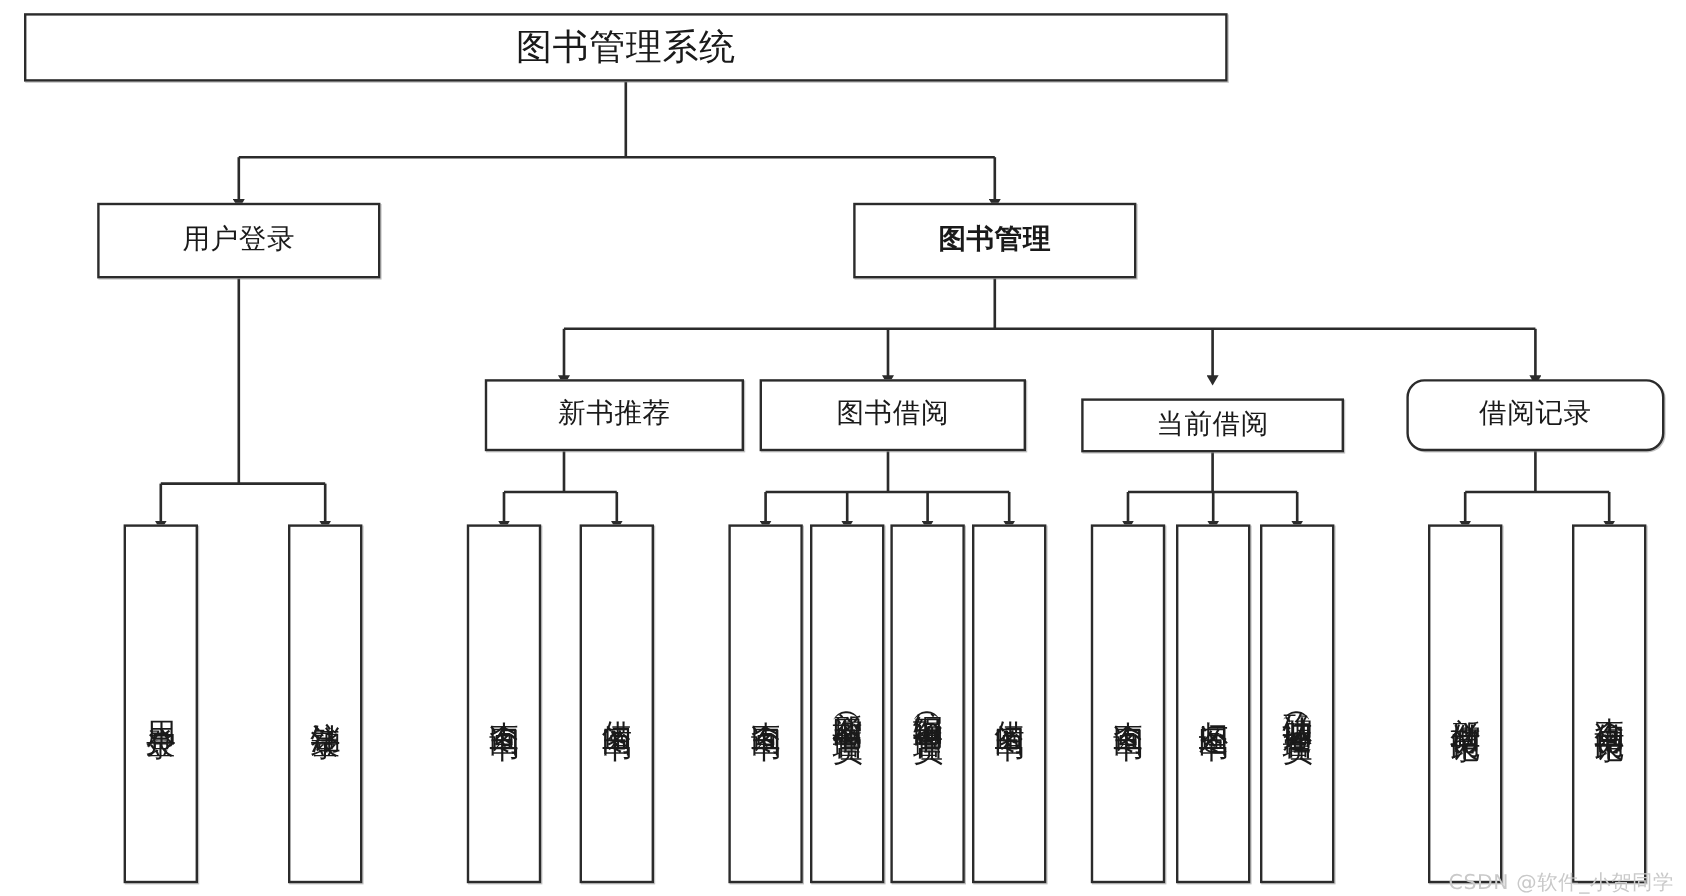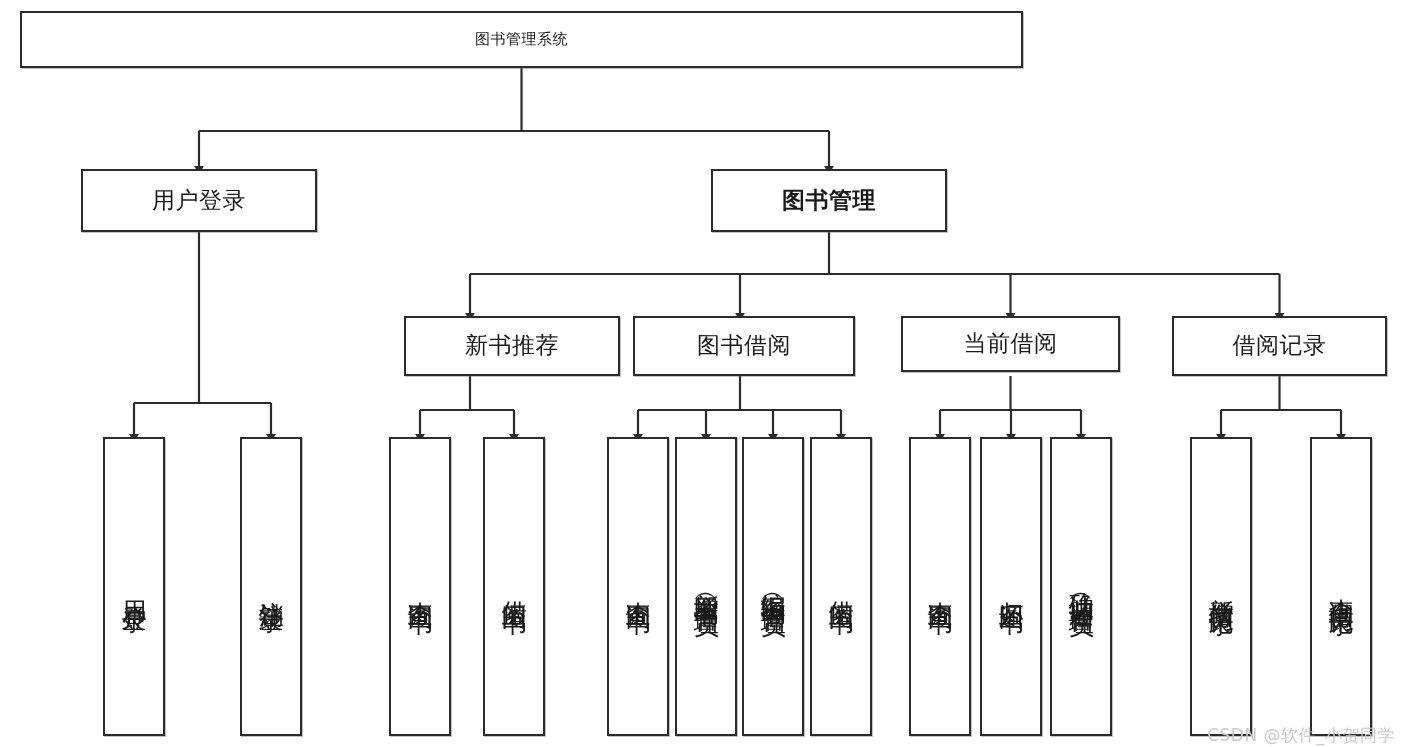--- a/index.html
+++ b/index.html
@@ -43,21 +43,21 @@
     text-align: center;
     white-space: nowrap;
   }
   
   .node.horiz .node-label {
     font-size: 23px;
     writing-mode: horizontal-tb;
     letter-spacing: 0.5px;
   }
   .node.root .node-label {
-    font-size: 15px;
+    font-size: 30px;
   }
   
   .node.vert {
     align-items: center;
     justify-content: center;
     padding: 4px 0;
   }
   .node.vert .node-label {
     font-size: 25px;
     writing-mode: vertical-rl;
@@ -135,24 +135,24 @@
       </div>
       <div class="node horiz" style="left: 711px; top: 169px; width: 236px; height: 63px; font-weight: bold;">
         <span class="node-label">图书管理</span>
       </div>
       <div class="node horiz" style="left: 362px; top: 316px; width: 216px; height: 60px; margin-left: 42px;">
         <span class="node-label">新书推荐</span>
       </div>
       <div class="node horiz" style="left: 633px; top: 316px; width: 222px; height: 60px;">
         <span class="node-label">图书借阅</span>
       </div>
-      <div class="node horiz" style="left: 901px; top: 316px; width: 219px; height: 56px;">
+      <div class="node horiz" style="left: 901px; top: 332px; width: 219px; height: 45px;">
         <span class="node-label">当前借阅</span>
       </div>
-      <div class="node horiz" style="left: 1172px; top: 316px; width: 215px; height: 60px;">
+      <div class="node horiz" style="left: 1172px; top: 316px; width: 215px; height: 60px; border-radius: 15px;">
         <span class="node-label">借阅记录</span>
       </div>
       <div class="node vert" style="left: 103px; top: 437px; width: 62px; height: 299px;">
         <span class="node-label">用户登录</span>
       </div>
       <div class="node vert" style="left: 240px; top: 437px; width: 62px; height: 299px;">
         <span class="node-label">注销登录</span>
       </div>
       <div class="node vert" style="left: 389px; top: 437px; width: 62px; height: 299px;">
         <span class="node-label">查询图书</span>

